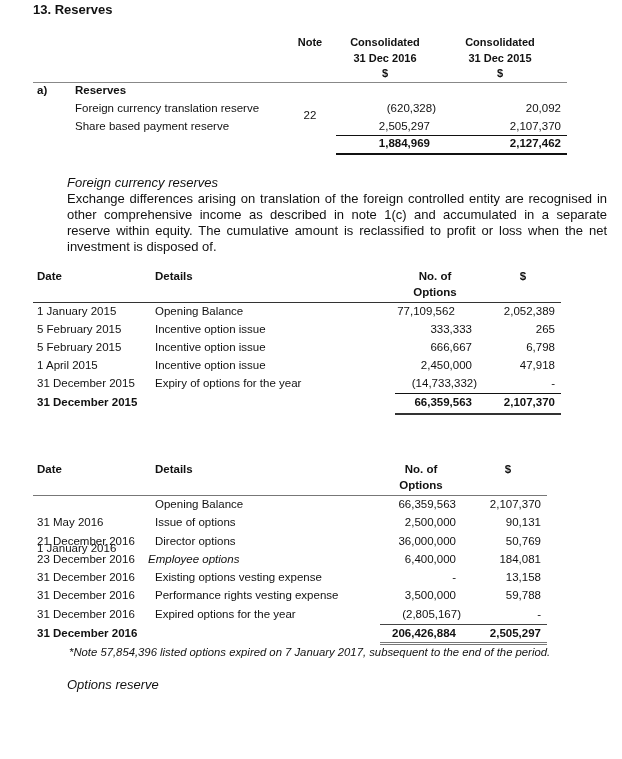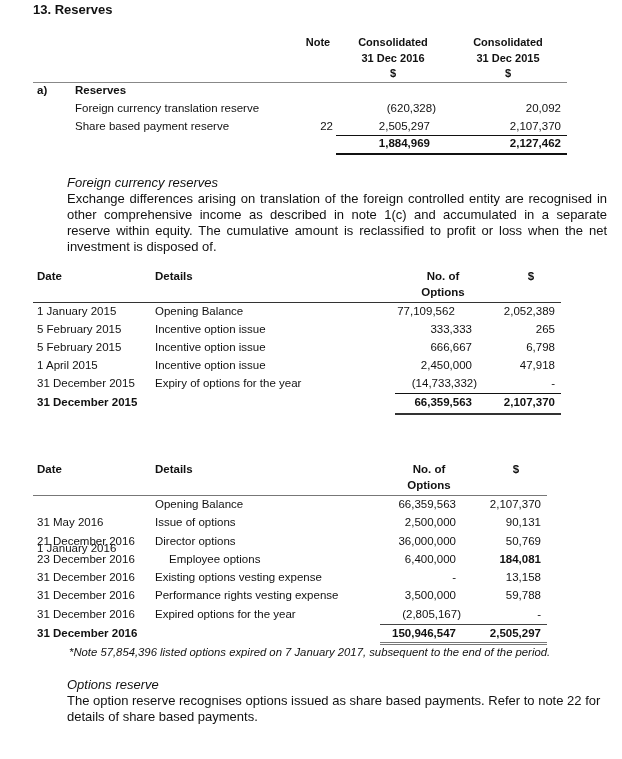--- a/index.html
+++ b/index.html
@@ -4,21 +4,21 @@
   <style>
     html, body { margin: 0; padding: 0; background: #ffffff; }
     body {
       width: 622px; height: 759px; position: relative; overflow: hidden;
       font-family: "Liberation Sans", sans-serif; font-size: 11.5px; color: #111;
     }
     .abs { position: absolute; white-space: nowrap; }
     .b { font-weight: bold; }
     .i { font-style: italic; }
     .r { text-align: right; }
-    .c { text-align: center; margin-left: 8px; }
+    .c { text-align: center; }
     .hline { position: absolute; height: 0; }
     .para { position: absolute; left: 67px; width: 540px; line-height: 16px; font-size: 13px; }
     .para .t { display: block; text-align: justify; }
   </style>
 </head>
 <body>
 
 <div class="abs b" style="left:33px; top:2px; font-size:13px;">13. Reserves</div>
 
 <div>
@@ -35,21 +35,21 @@
   <div class="hline" style="left:33px; top:82px; width:534px; border-top:1px solid #888;"></div>
 
   <div class="abs b" style="left:37px; top:84px;">a)</div>
   <div class="abs b" style="left:75px; top:84px;">Reserves</div>
 
   <div class="abs" style="left:75px; top:102px;">Foreign currency translation reserve</div>
   <div class="abs r" style="left:341px; top:102px; width:95px;">(620,328)</div>
   <div class="abs r" style="left:460px; top:102px; width:101px;">20,092</div>
 
   <div class="abs" style="left:75px; top:120px;">Share based payment reserve</div>
-  <div class="abs c" style="left:295px; top:120px; width:30px;text-align:right;">22</div>
+  <div class="abs c" style="left:295px; top:109px; width:30px;">22</div>
   <div class="abs r" style="left:335px; top:120px; width:95px;">2,505,297</div>
   <div class="abs r" style="left:460px; top:120px; width:101px;">2,107,370</div>
 
   <div class="hline" style="left:336px; top:135px; width:231px; border-top:1px solid #111;"></div>
 
   <div class="abs b r" style="left:335px; top:137px; width:95px;">1,884,969</div>
   <div class="abs b r" style="left:460px; top:137px; width:101px;">2,127,462</div>
 
   <div class="hline" style="left:336px; top:153px; width:231px; border-top:2px solid #111;"></div>
 </div>
@@ -118,46 +118,45 @@
   <div class="abs" style="left:155px; top:516px;">Issue of options</div>
   <div class="abs r" style="left:365px; top:516px; width:91px;">2,500,000</div>
   <div class="abs r" style="left:465px; top:516px; width:76px;">90,131</div>
 
   <div class="abs" style="left:37px; top:535px;">21 December 2016</div>
   <div class="abs" style="left:155px; top:535px;">Director options</div>
   <div class="abs r" style="left:365px; top:535px; width:91px;">36,000,000</div>
   <div class="abs r" style="left:465px; top:535px; width:76px;">50,769</div>
 
   <div class="abs" style="left:37px; top:553px;">23 December 2016</div>
-  <div class="abs" style="left:169px; top:553px;">Employee options</div>
+  <div class="abs" style="left:148px; top:553px;font-style:italic;">Employee options</div>
   <div class="abs r" style="left:365px; top:553px; width:91px;">6,400,000</div>
-  <div class="abs r" style="left:465px; top:553px; width:76px;font-weight:bold;">184,081</div>
+  <div class="abs r" style="left:465px; top:553px; width:76px;">184,081</div>
 
   <div class="abs" style="left:37px; top:571px;">31 December 2016</div>
   <div class="abs" style="left:155px; top:571px;">Existing options vesting expense</div>
   <div class="abs r" style="left:365px; top:571px; width:91px;">-</div>
   <div class="abs r" style="left:465px; top:571px; width:76px;">13,158</div>
 
   <div class="abs" style="left:37px; top:589px;">31 December 2016</div>
   <div class="abs" style="left:155px; top:589px;">Performance rights vesting expense</div>
   <div class="abs r" style="left:365px; top:589px; width:91px;">3,500,000</div>
   <div class="abs r" style="left:465px; top:589px; width:76px;">59,788</div>
 
   <div class="abs" style="left:37px; top:608px;">31 December 2016</div>
   <div class="abs" style="left:155px; top:608px;">Expired options for the year</div>
   <div class="abs r" style="left:365px; top:608px; width:96px;">(2,805,167)</div>
   <div class="abs r" style="left:465px; top:608px; width:76px;">-</div>
 
   <div class="hline" style="left:380px; top:624px; width:167px; border-top:1px solid #444;"></div>
 
   <div class="abs b" style="left:37px; top:627px;">31 December 2016</div>
-  <div class="abs b r" style="left:365px; top:627px; width:91px;">150,946,547</div>
+  <div class="abs b r" style="left:365px; top:627px; width:91px;">206,426,884</div>
   <div class="abs b r" style="left:465px; top:627px; width:76px;">2,505,297</div>
 
   <div class="hline" style="left:380px; top:642px; width:167px; border-top:3px double #777;"></div>
 
   <div class="abs i" style="left:69px; top:646px; font-size:11.3px;">*Note 57,854,396 listed options expired on 7 January 2017, subsequent to the end of the period.</div>
 </div>
 
 <div class="para" style="top:677px;">
   <span class="t i">Options reserve</span>
-  <span class="t" style="text-align:left;">The option reserve recognises options issued as share based payments. Refer to note 22 for details of share based payments.</span>
 </div>
 
 </body></html>

